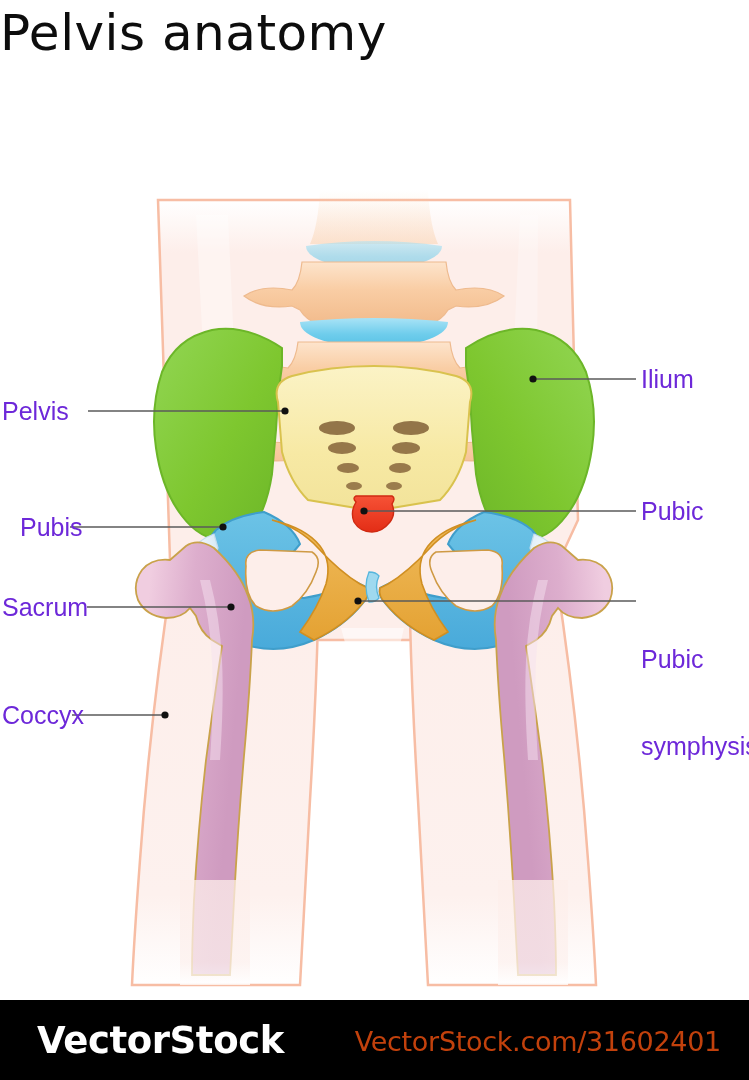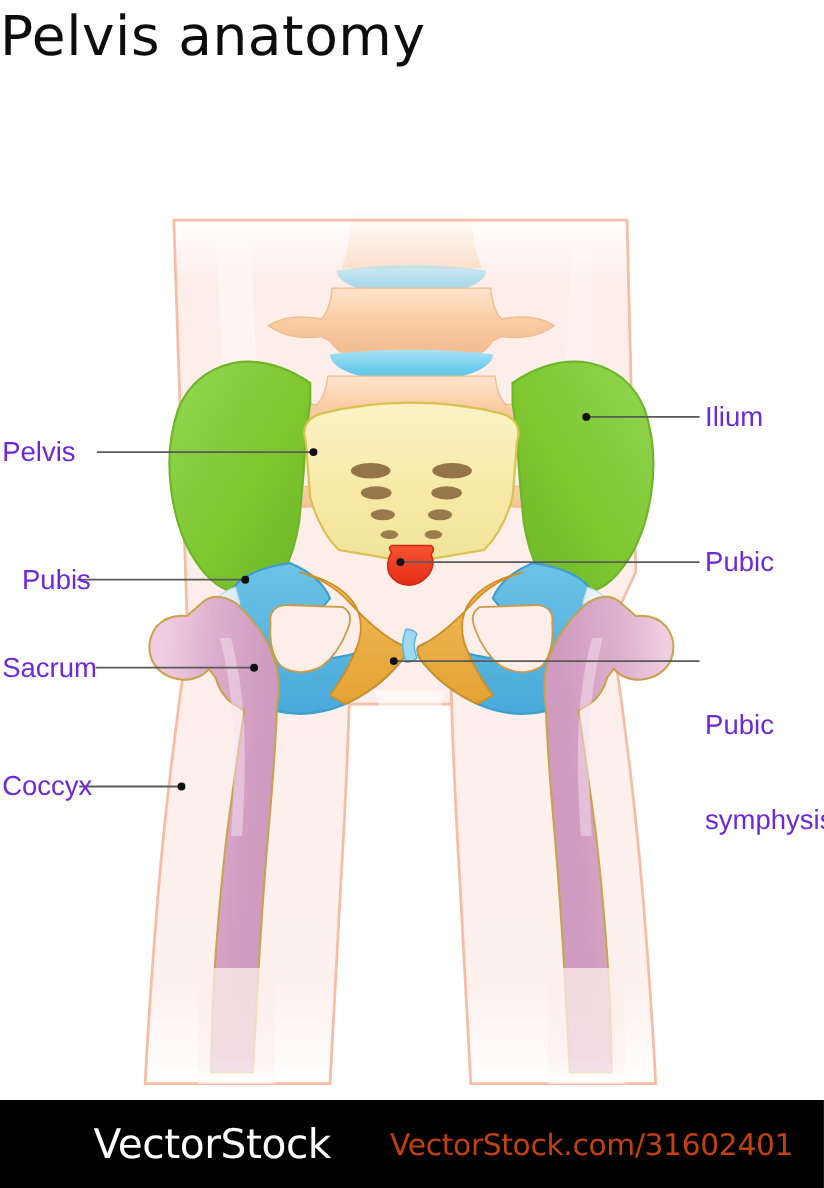--- a/index.html
+++ b/index.html
@@ -30,22 +30,22 @@
   .label.left{text-align:left;}
 
   
   #footer{
     position:absolute; left:0; top:1000px; width:749px; height:80px;
     background:#000000;
   }
   #brand{
     position:absolute; left:37px; top:19px;
     font-family:"DejaVu Sans", sans-serif;
-    font-size:37px; font-weight:400; color:#ffffff;
-    letter-spacing:-.4px; white-space:nowrap;margin-left:48px;
+    font-size:37px; font-weight:700; color:#ffffff;
+    letter-spacing:-.4px; white-space:nowrap;
   }
   #stockurl{
     position:absolute; right:28px; top:26px;
     font-family:"DejaVu Sans", sans-serif;
     font-size:27px; font-weight:400; color:#c2410c;
     letter-spacing:-.3px; white-space:nowrap;
   }
 </style>
 </head>
 <body>

